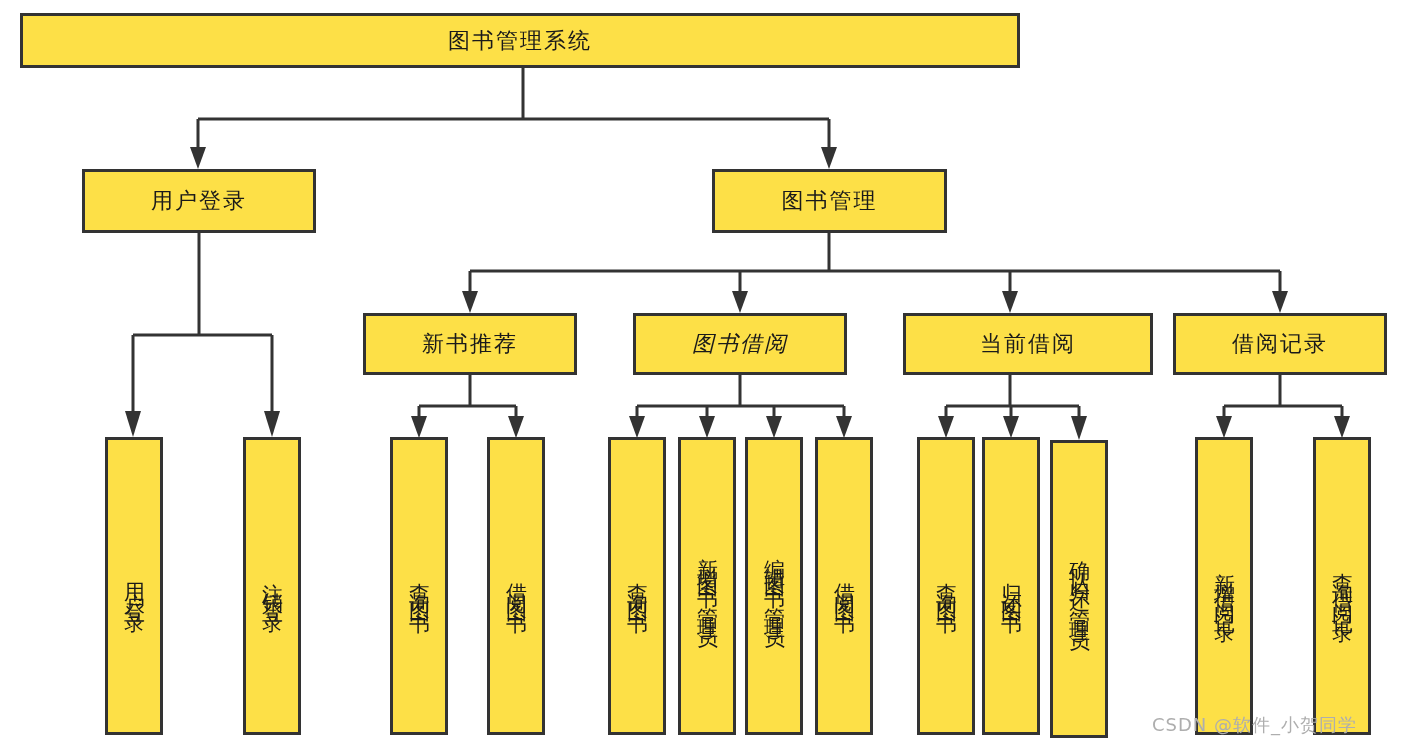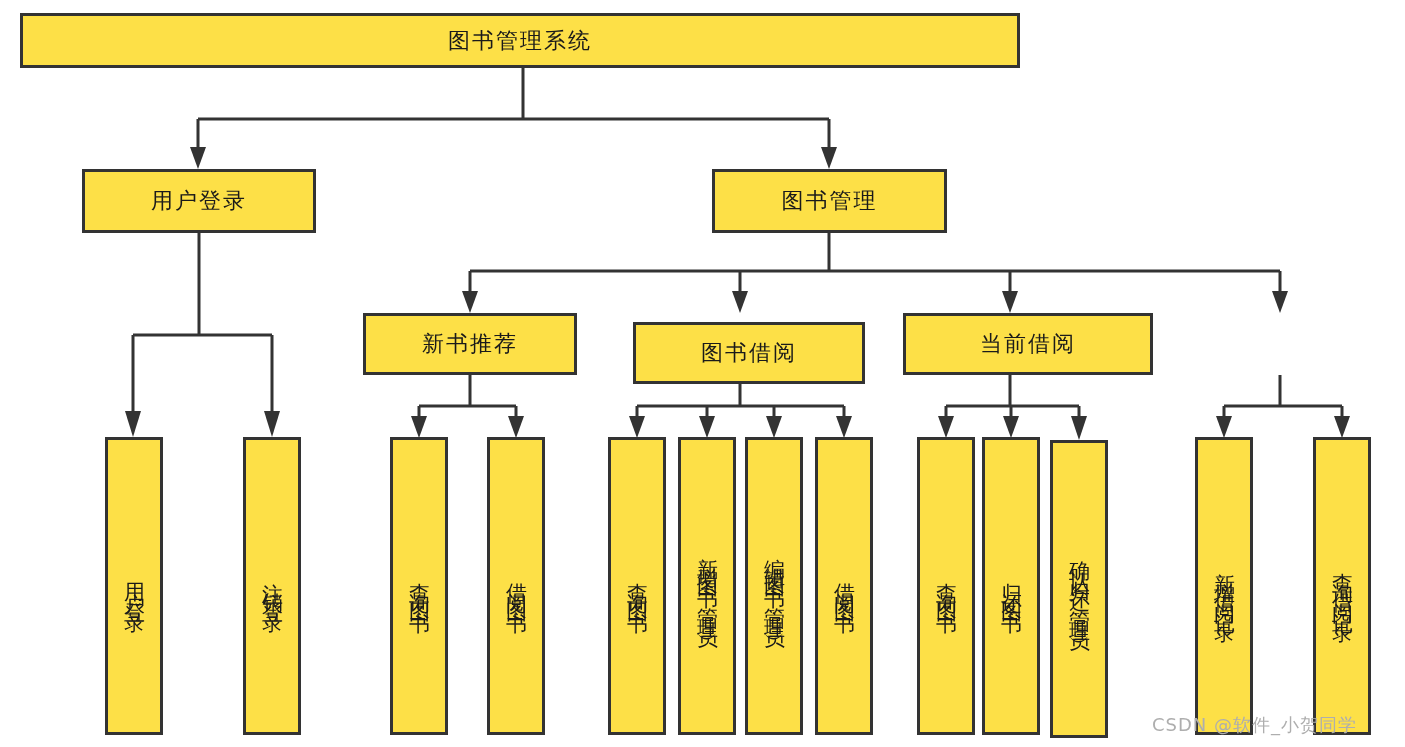--- a/index.html
+++ b/index.html
@@ -105,22 +105,23 @@
     <polygon points="1216,416 1232,416 1224,438"></polygon>
     <polygon points="1334,416 1350,416 1342,438"></polygon>
   </svg>
 
   <div class="node hbox" style="left:20px; top:13px; width:1000px; height:55px;">图书管理系统</div>
 
   <div class="node hbox" style="left:82px; top:169px; width:234px; height:64px;">用户登录</div>
   <div class="node hbox" style="left:712px; top:169px; width:235px; height:64px;">图书管理</div>
 
   <div class="node hbox" style="left:363px; top:313px; width:214px; height:62px;">新书推荐</div>
-  <div class="node hbox" style="left:633px; top:322px; width:232px; height:62px;">图书借阅</div>
+  <div class="node hbox" style="left:633px; top:313px; width:214px; height:62px;font-style:italic;">图书借阅</div>
   <div class="node hbox" style="left:903px; top:313px; width:250px; height:62px;">当前借阅</div>
+  <div class="node hbox" style="left:1173px; top:313px; width:214px; height:62px;">借阅记录</div>
 
   <div class="node vbox" style="left:105px; top:437px; width:58px; height:298px;">用户登录</div>
   <div class="node vbox" style="left:243px; top:437px; width:58px; height:298px;">注销登录</div>
 
   <div class="node vbox" style="left:390px; top:437px; width:58px; height:298px;">查询图书</div>
   <div class="node vbox" style="left:487px; top:437px; width:58px; height:298px;">借阅图书</div>
 
   <div class="node vbox" style="left:608px; top:437px; width:58px; height:298px;">查询图书</div>
   <div class="node vbox" style="left:678px; top:437px; width:58px; height:298px;">新增图书（管理员）</div>
   <div class="node vbox" style="left:745px; top:437px; width:58px; height:298px;">编辑图书（管理员）</div>

